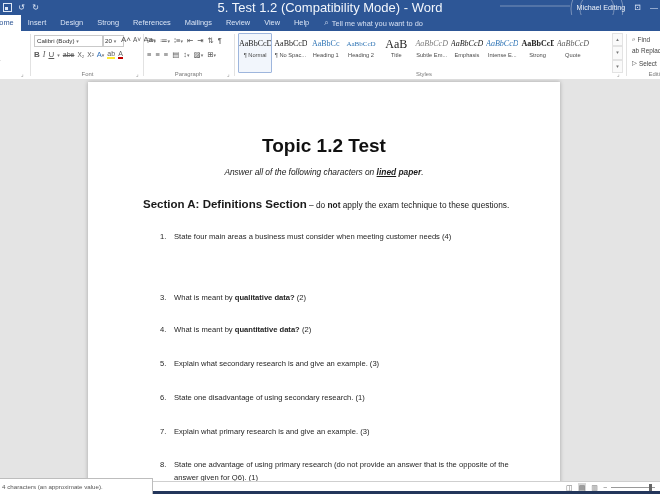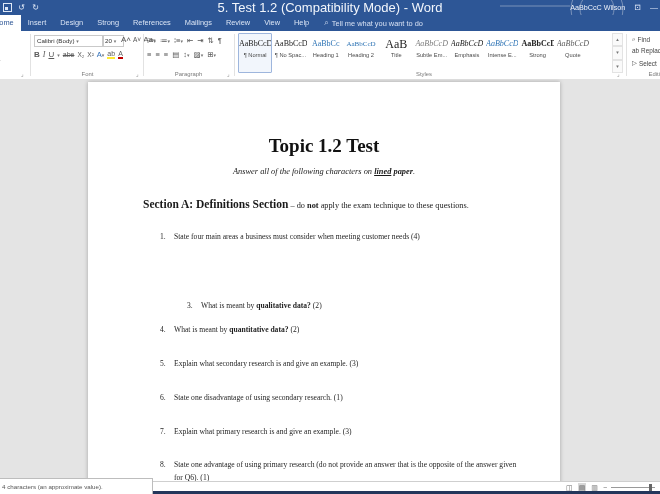--- a/index.html
+++ b/index.html
@@ -72,21 +72,21 @@
   .st-intense{color:#2e74b5;font-style:italic;}
   .st-strong{font-weight:bold;}
   .st-quote{font-style:italic;color:#5c5c5c;}
   .gal-scroll{position:absolute;left:374px;top:2px;width:11px;height:40px;display:flex;flex-direction:column;}
   .gal-scroll div{flex:1;border:1px solid #e3e3e3;font-size:4.5px;color:#777;text-align:center;line-height:11px;background:#fafafa;}
 
   .edit-group{position:absolute;left:630px;top:0;width:60px;height:48px;overflow:hidden;}
   .edrow{position:absolute;left:2px;font-size:6.4px;color:#444;white-space:nowrap;display:flex;gap:2px;align-items:center;}
 
   
-  .docarea{position:absolute;top:79px;left:0;width:660px;height:402px;background:#e4e4e4;overflow:hidden;font-family:Liberation Serif, serif;}
+  .docarea{position:absolute;top:79px;left:0;width:660px;height:402px;background:#e4e4e4;overflow:hidden;}
   .page{position:absolute;left:88px;top:3px;width:472px;height:500px;background:#fff;box-shadow:0 0 4px rgba(0,0,0,.28);}
   .doc-title{position:absolute;top:53px;left:0;width:472px;text-align:center;font-size:19px;font-weight:bold;color:#111;}
   .doc-subtitle{position:absolute;top:85px;left:0;width:472px;text-align:center;font-size:8.4px;font-style:italic;color:#1a1a1a;}
   .doc-section{position:absolute;top:116px;left:55px;width:400px;font-size:8.3px;color:#1a1a1a;}
   .sec-head{font-size:11.5px;font-weight:bold;}
   .qrow{position:absolute;left:72px;font-size:7.6px;color:#1f1f1f;line-height:12.5px;}
   .qnum{display:inline-block;width:14px;vertical-align:top;}
   .qtext{display:inline-block;width:350px;vertical-align:top;}
   .bseg{font-weight:bold;}
   .useg{text-decoration:underline;}
@@ -110,21 +110,21 @@
   <div class="titlebar">
     <div class="qat">
       <span class="qicon">
           <span class="save-glyph"></span>
         </span>
       <span class="qicon">↺</span>
       <span class="qicon">↻</span>
     </div>
     <div class="win-title">5. Test 1.2 (Compatibility Mode)  -  Word</div>
     <div class="tb-right">
-      <span>AaBbCcC Wilson</span>
+      <span>Michael Editing</span>
       <span class="wbtn">⊡</span>
       <span class="wbtn">—</span>
     </div>
     <svg class="watermark" viewBox="0 0 160 62">
       <g fill="none" stroke="#c6cedd" stroke-width="1">
         <circle cx="97" cy="9" r="26"></circle>
         <circle cx="97" cy="9" r="17"></circle>
         <line x1="0" y1="6" x2="70" y2="6"></line>
         <line x1="124" y1="22" x2="160" y2="22"></line>
         <line x1="104" y1="34" x2="140" y2="52"></line>
@@ -280,21 +280,21 @@
 
   <div class="docarea">
     <div class="page">
       <div class="doc-title">Topic 1.2 Test</div>
       <div class="doc-subtitle"><span>Answer all of the following characters on </span><span class="bseg useg">lined</span><span> </span><span class="bseg">paper</span><span>.</span></div>
       <div class="doc-section">
         <span class="sec-head">Section A: Definitions Section</span><span class="sec-tail"><span> – do </span><span class="bseg">not</span><span> apply the exam technique to these questions.</span></span>
       </div>
 
     <div class="qrow" style="top: 149px;"><span class="qnum">1.</span><span class="qtext"><span>State four main areas a business must consider when meeting customer needs (4)</span></span></div>
-        <div class="qrow" style="top: 218px; margin-left: 27px;"><span class="qnum">3.</span><span class="qtext"><span>What is meant by </span><span class="bseg">qualitative data?</span><span> (2)</span></span></div>
+        <div class="qrow" style="top: 210px;"><span class="qnum">3.</span><span class="qtext"><span>What is meant by </span><span class="bseg">qualitative data?</span><span> (2)</span></span></div>
         <div class="qrow" style="top: 242px;"><span class="qnum">4.</span><span class="qtext"><span>What is meant by </span><span class="bseg">quantitative data?</span><span> (2)</span></span></div>
         <div class="qrow" style="top: 276px;"><span class="qnum">5.</span><span class="qtext"><span>Explain what secondary research is and give an example. (3)</span></span></div>
         <div class="qrow" style="top: 310px;"><span class="qnum">6.</span><span class="qtext"><span>State one disadvantage of using secondary research. (1)</span></span></div>
         <div class="qrow" style="top: 344px;"><span class="qnum">7.</span><span class="qtext"><span>Explain what primary research is and give an example. (3)</span></span></div>
         <div class="qrow" style="top: 377px;"><span class="qnum">8.</span><span class="qtext"><span>State one advantage of using primary research (do not provide an answer that is the opposite of the answer given for Q6). (1)</span></span></div>
       </div>
   </div>
 
   <div class="statusbar">
     <div class="sb-right">

